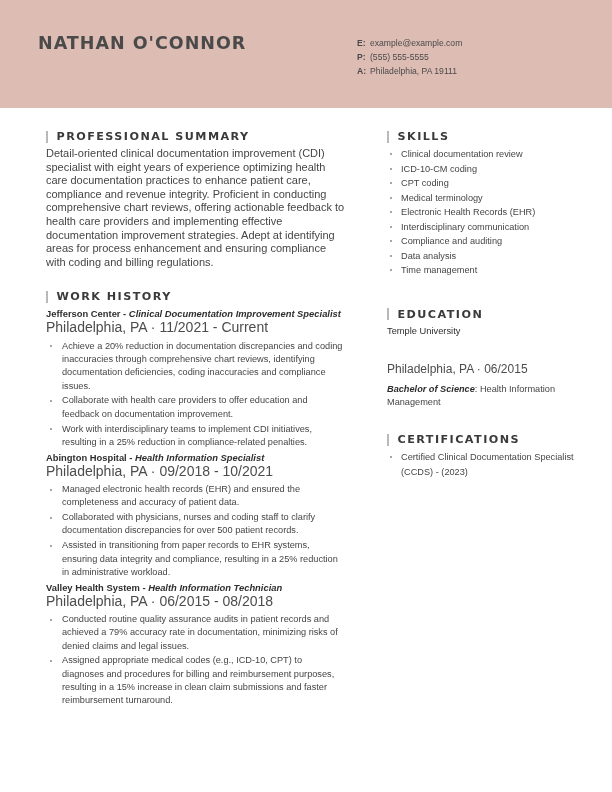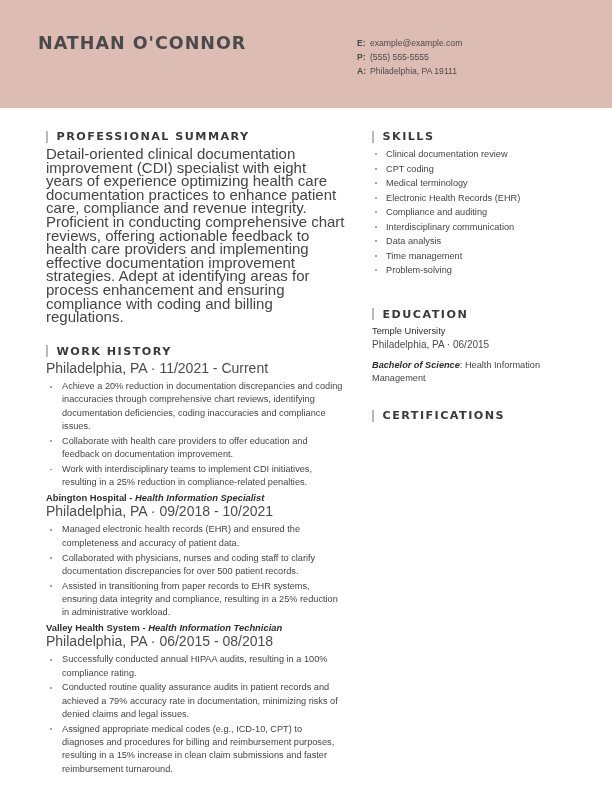--- a/index.html
+++ b/index.html
@@ -60,21 +60,21 @@
     padding: 0;
   }
   .col-left {
     position: absolute;
     left: 46px;
     top: 22px;
     width: 300px;
   }
   .col-right {
     position: absolute;
-    left: 372px;
+    left: 387px;
     top: 22px;
     width: 212px;
   }
 
   
   .section {
     margin-bottom: 0;
   }
   .section-head {
     display: flex;
@@ -90,21 +90,21 @@
     display: inline-block;
     width: 1.5px;
     height: 12px;
     background: #b9b9b9;
     margin-right: 9px;
     flex: 0 0 1.5px;
   }
 
   
   .summary-text {
-    font-size: 15px;
+    font-size: 11px;
     line-height: 13.6px;
     color: #454545;
     text-align: left;
   }
 
   
   .job { margin-top: 0; }
   .job + .job { }
   .job-title {
     font-size: 9.4px;
@@ -172,24 +172,25 @@
     border-radius: 50%;
   }
 
   .edu-school {
     font-size: 9.3px;
     font-weight: normal;
     color: #2e2e2e;
     line-height: 13px;
   }
   .edu-meta {
-    font-size: 10px;
+    font-size: 12px;
     color: #4c4c4c;
     line-height: 14px;
     margin-bottom: 7px;
+    margin-top: 24px;
   }
   .edu-degree {
     font-size: 9.2px;
     line-height: 13.3px;
     color: #454545;
   }
   .edu-degree b {
     font-weight: bold;
     font-style: italic;
     color: #2e2e2e;
@@ -234,20 +235,23 @@
 
     <div class="gap-summary"></div>
 
     <div class="section">
       <div class="section-head">
         <span class="head-tick"></span>
         <span>WORK HISTORY</span>
       </div>
 
       <div class="job">
+        <div class="job-title">
+          <span>Jefferson Center</span><span> - </span><em>Clinical Documentation Improvement Specialist</em>
+        </div>
         <div class="job-meta">
           <span>Philadelphia, PA</span><span> · </span><span>11/2021 - Current</span>
         </div>
         <ul class="bullets">
           <li>Achieve a 20% reduction in documentation discrepancies and coding inaccuracies through comprehensive chart reviews, identifying documentation deficiencies, coding inaccuracies and compliance issues.</li>
           <li>Collaborate with health care providers to offer education and feedback on documentation improvement.</li>
           <li>Work with interdisciplinary teams to implement CDI initiatives, resulting in a 25% reduction in compliance-related penalties.</li>
         </ul>
       </div>
 
@@ -266,46 +270,45 @@
       </div>
 
       <div class="job">
         <div class="job-title">
           <span>Valley Health System</span><span> - </span><em>Health Information Technician</em>
         </div>
         <div class="job-meta">
           <span>Philadelphia, PA</span><span> · </span><span>06/2015 - 08/2018</span>
         </div>
         <ul class="bullets">
-          <li>Successfully conducted annual HIPAA audits, resulting in a 100% compliance rating.</li>
           <li>Conducted routine quality assurance audits in patient records and achieved a 79% accuracy rate in documentation, minimizing risks of denied claims and legal issues.</li>
           <li>Assigned appropriate medical codes (e.g., ICD-10, CPT) to diagnoses and procedures for billing and reimbursement purposes, resulting in a 15% increase in clean claim submissions and faster reimbursement turnaround.</li>
         </ul>
       </div>
 
     </div>
   </div>
 
   <div class="col-right">
 
     <div class="section">
       <div class="section-head">
         <span class="head-tick"></span>
         <span>SKILLS</span>
       </div>
       <ul class="skills">
         <li>Clinical documentation review</li>
+        <li>ICD-10-CM coding</li>
         <li>CPT coding</li>
         <li>Medical terminology</li>
         <li>Electronic Health Records (EHR)</li>
+        <li>Interdisciplinary communication</li>
         <li>Compliance and auditing</li>
-        <li>Interdisciplinary communication</li>
         <li>Data analysis</li>
         <li>Time management</li>
-        <li>Problem-solving</li>
       </ul>
     </div>
 
     <div class="gap-edu"></div>
 
     <div class="section">
       <div class="section-head">
         <span class="head-tick"></span>
         <span>EDUCATION</span>
       </div>
@@ -318,16 +321,19 @@
       </div>
     </div>
 
     <div class="gap-cert"></div>
 
     <div class="section">
       <div class="section-head">
         <span class="head-tick"></span>
         <span>CERTIFICATIONS</span>
       </div>
+      <ul class="skills">
+        <li>Certified Clinical Documentation Specialist (CCDS) - (2023)</li>
+      </ul>
     </div>
 
   </div>
 </div>
 
 </body></html>

